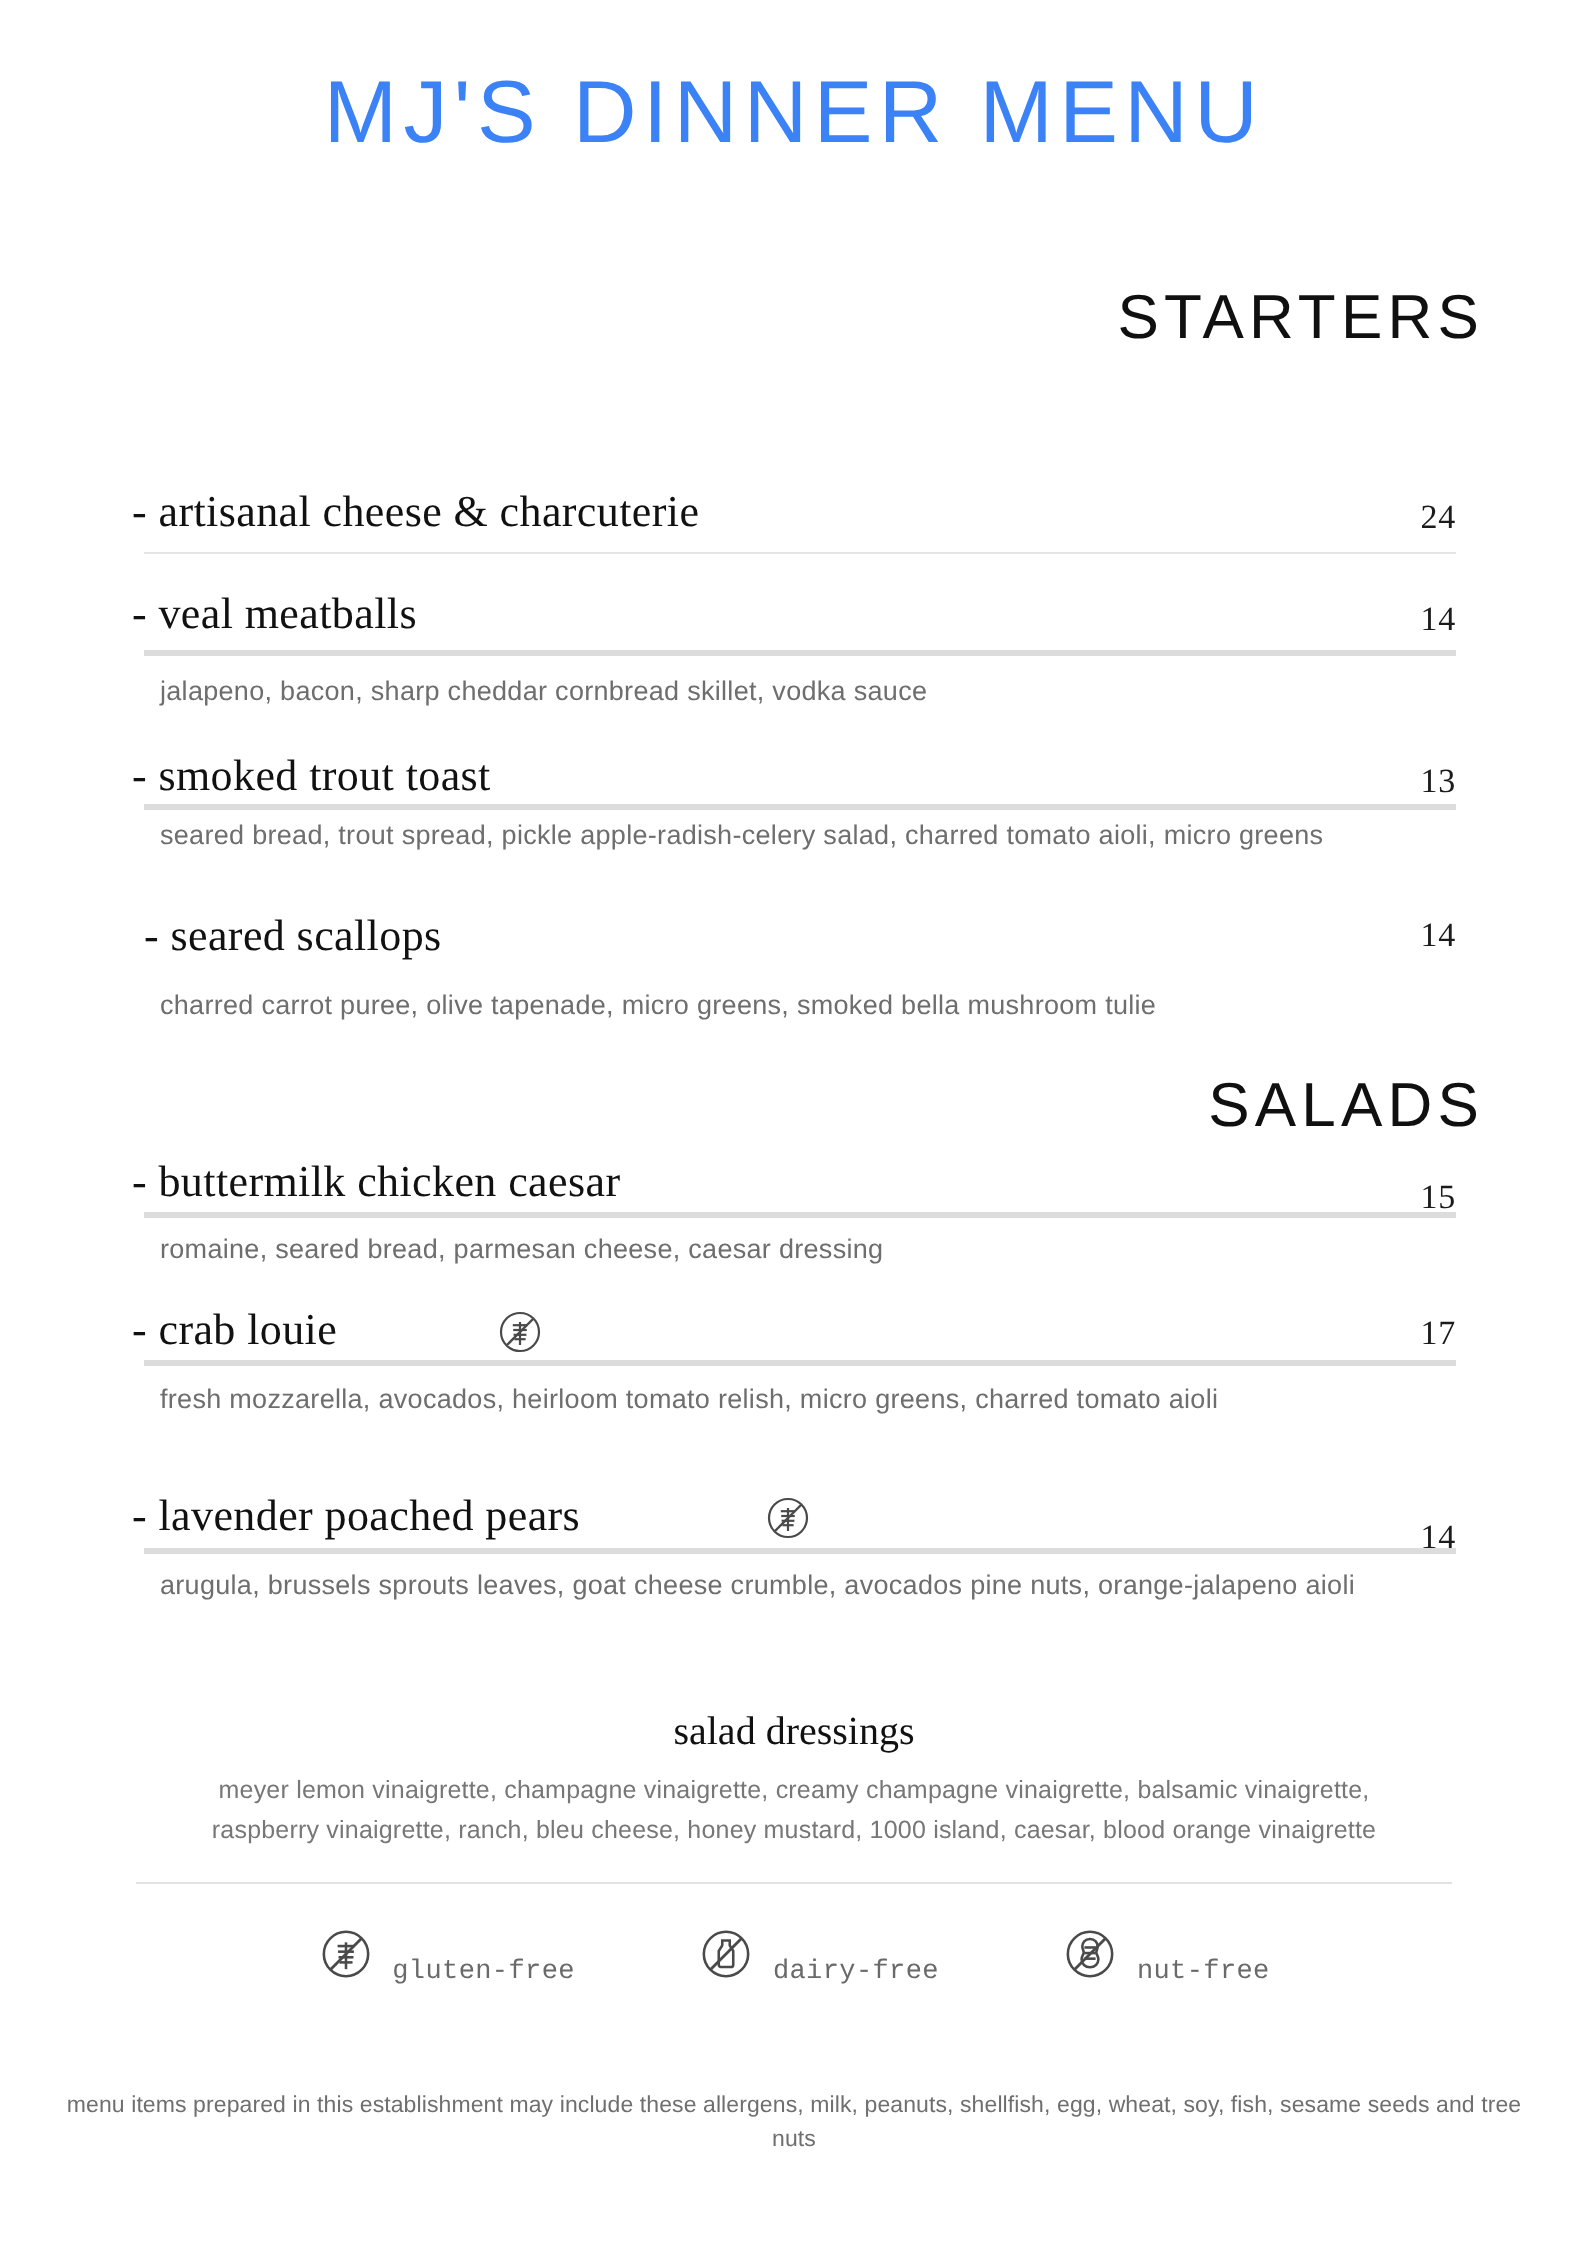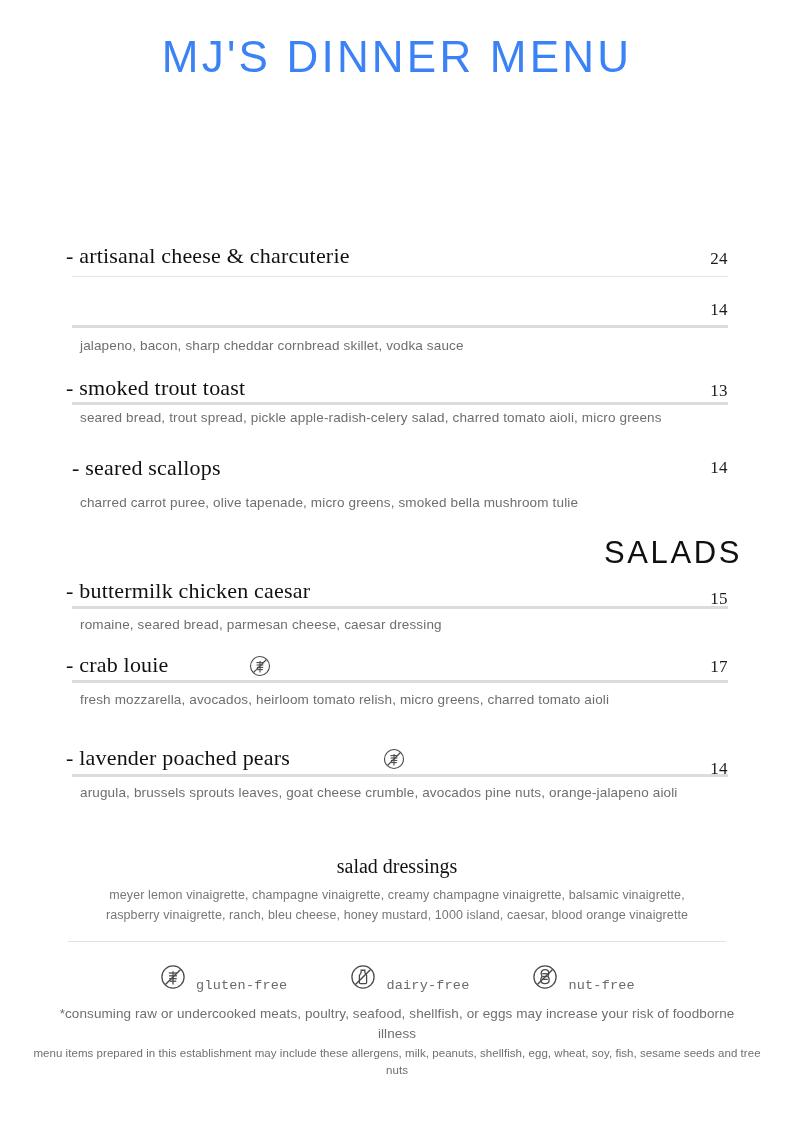--- a/index.html
+++ b/index.html
@@ -201,32 +201,34 @@
     letter-spacing: 0.05px;
   }
 </style>
 </head>
 <body>
 
 <div class="page">
 
   <div class="menu-title">MJ'S DINNER MENU</div>
 
+  <div class="section-head starters">STARTERS</div>
 
 
   <div class="item" style="top:243px;">
     <div class="item-row">
       <span class="item-name">- artisanal cheese &amp; charcuterie</span>
       <span class="item-price">24</span>
     </div>
     <div class="rule thin" style="top:33px;"></div>
   </div>
 
   <div class="item" style="top:294px;">
     <div class="item-row">
+      <span class="item-name">- veal meatballs</span>
       <span class="item-price">14</span>
     </div>
     <div class="rule thick" style="top:31px;"></div>
     <div class="item-desc" style="top:42px;">jalapeno, bacon, sharp cheddar cornbread skillet, vodka sauce</div>
   </div>
 
   <div class="item" style="top:375px;">
     <div class="item-row">
       <span class="item-name">- smoked trout toast</span>
       <span class="item-price">13</span>
@@ -338,16 +340,15 @@
           <line x1="9.6" y1="11.6" x2="14.4" y2="11.6"></line>
           <line x1="9.6" y1="14.0" x2="14.4" y2="14.0"></line>
           <line x1="5.5" y1="18.5" x2="18.5" y2="5.5" stroke-width="1.2"></line>
         </svg>
       </span>
       <span class="legend-label">nut-free</span>
     </div>
 
   </div>
 
-  <div class="disclaimer-a">*consuming raw or undercooked meats, poultry, seafood, shellfish, or eggs may increase your risk of foodborne illness</div>
   <div class="disclaimer-b">menu items prepared in this establishment may include these allergens, milk, peanuts, shellfish, egg, wheat, soy, fish, sesame seeds and tree nuts</div>
 
 </div>
 
 </body></html>

